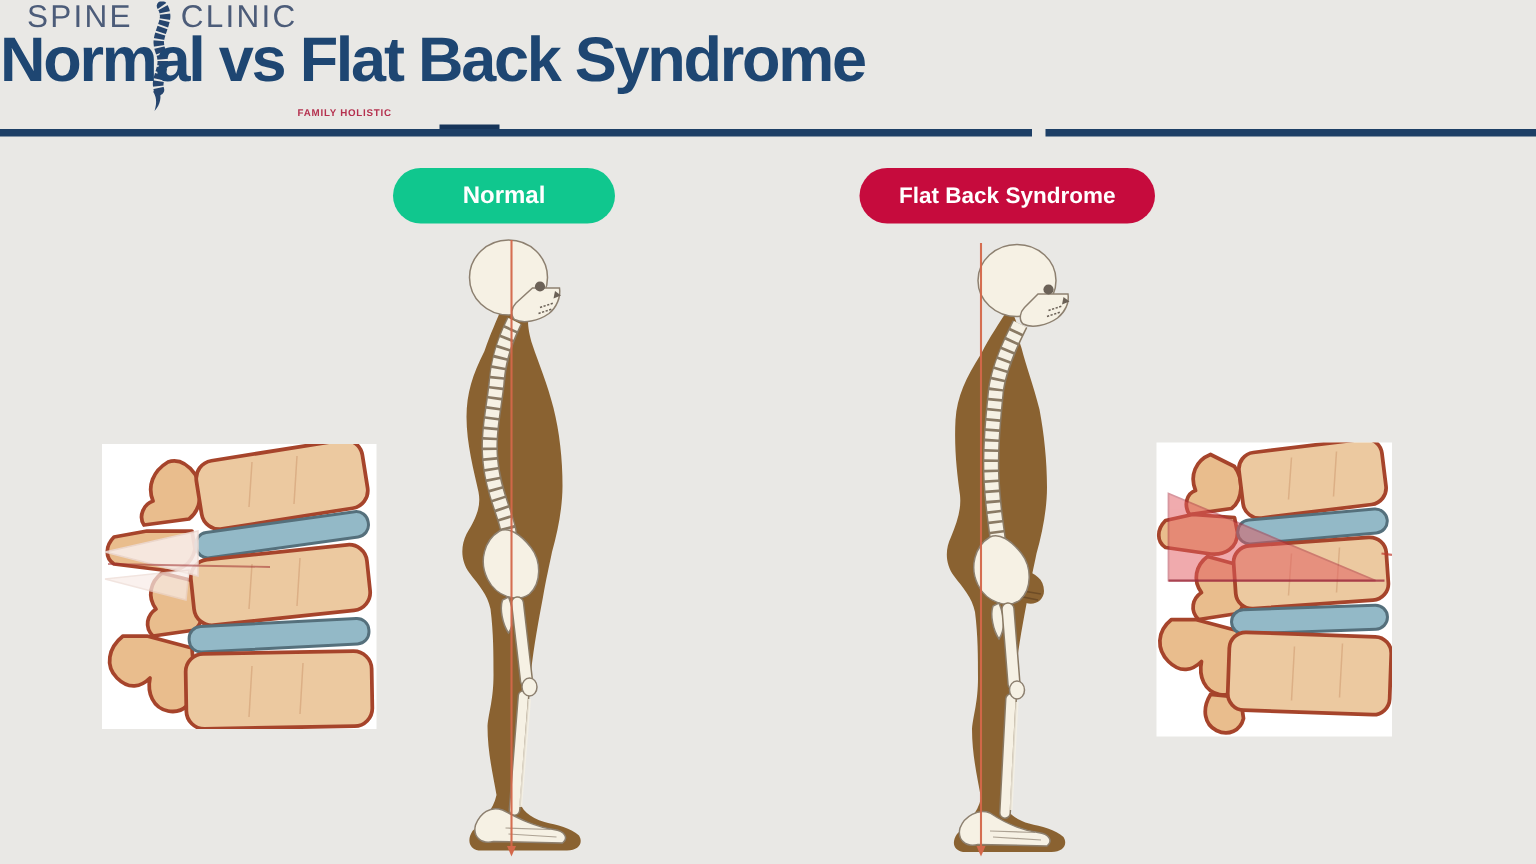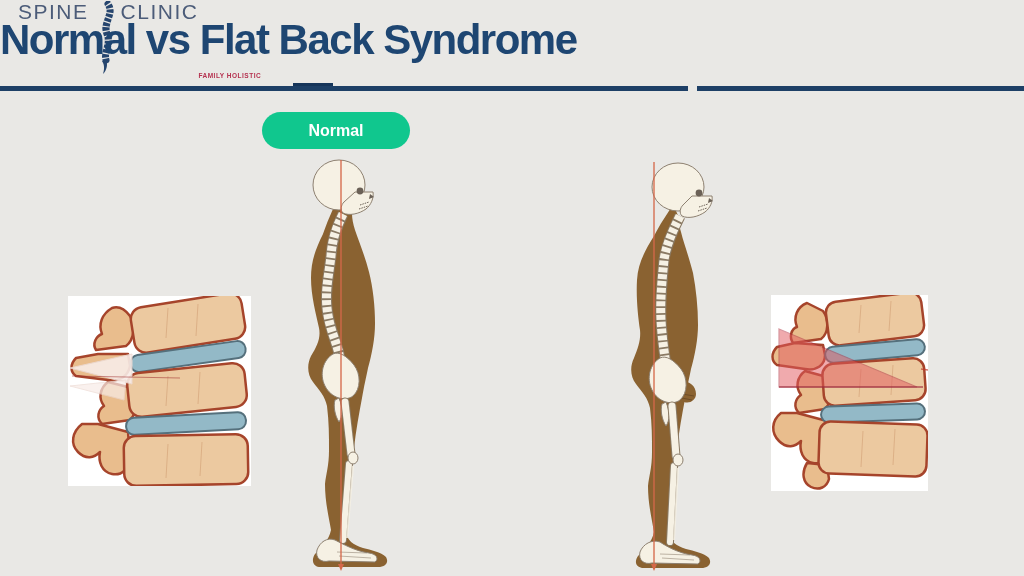--- a/index.html
+++ b/index.html
@@ -74,20 +74,21 @@
     </span>
   </div>
 
   <h1 class="page-title">Normal vs Flat Back Syndrome</h1>
 
   <div class="underline-notch"></div>
   <div class="underline seg-left"></div>
   <div class="underline seg-right"></div>
 
   <div class="badge badge-normal">Normal</div>
+  <div class="badge badge-flat">Flat Back Syndrome</div>
 
   <div class="fig fig-normal">
     <svg viewBox="0 0 145 414">
 
       <path fill="var(--body-brown)" d="
         M 52,46 C 48,56 44,64 40,76 C 32,92 28,104 28,120 C 28,138 33,156 36,170
         C 38,180 34,188 28,198 C 24,206 24,216 30,224 C 36,232 42,238 44,248
         C 46,264 46,278 46,292 C 46,308 43,316 42,326 C 42,344 46,360 48,372
         C 46,382 38,390 32,396 C 28,402 30,408 36,409 L 95,409
         C 103,409 106,404 103,399 C 98,394 88,392 80,390 C 70,387 64,382 63,374

